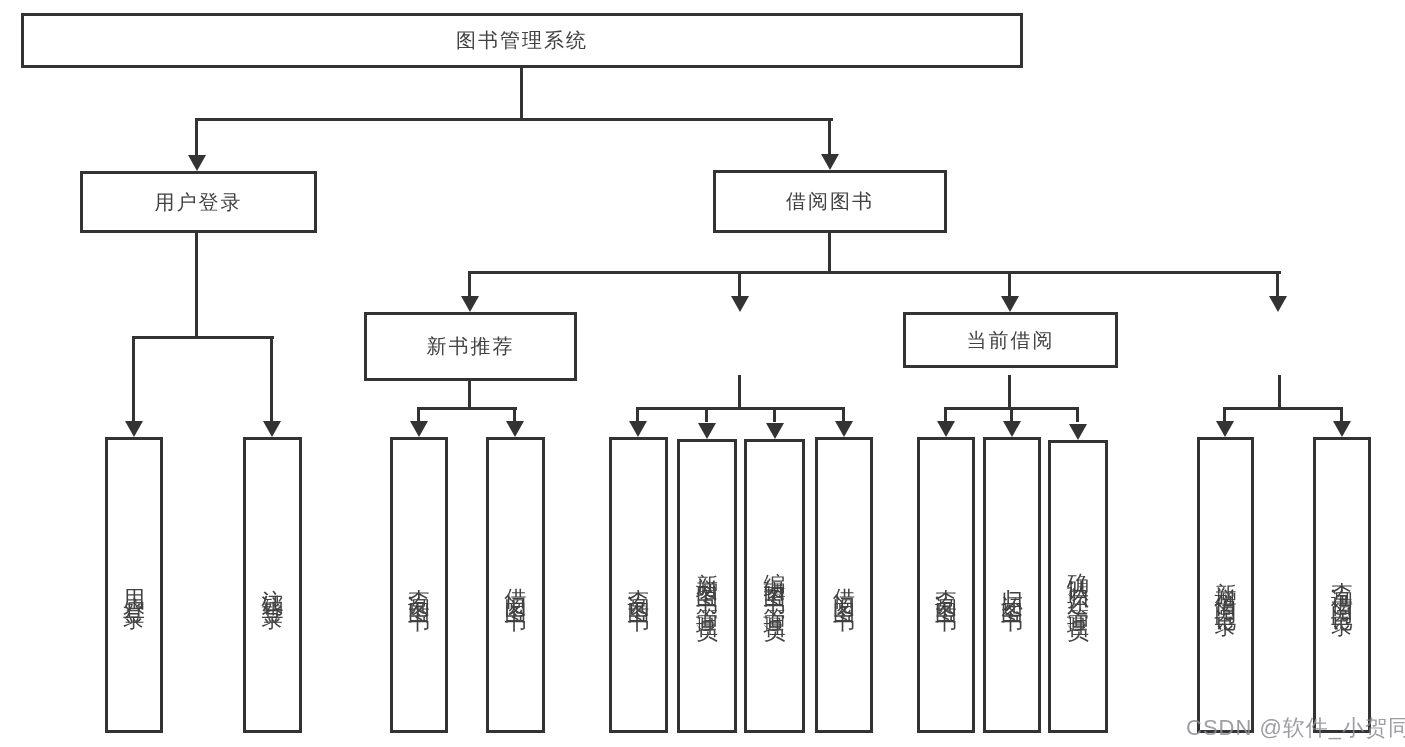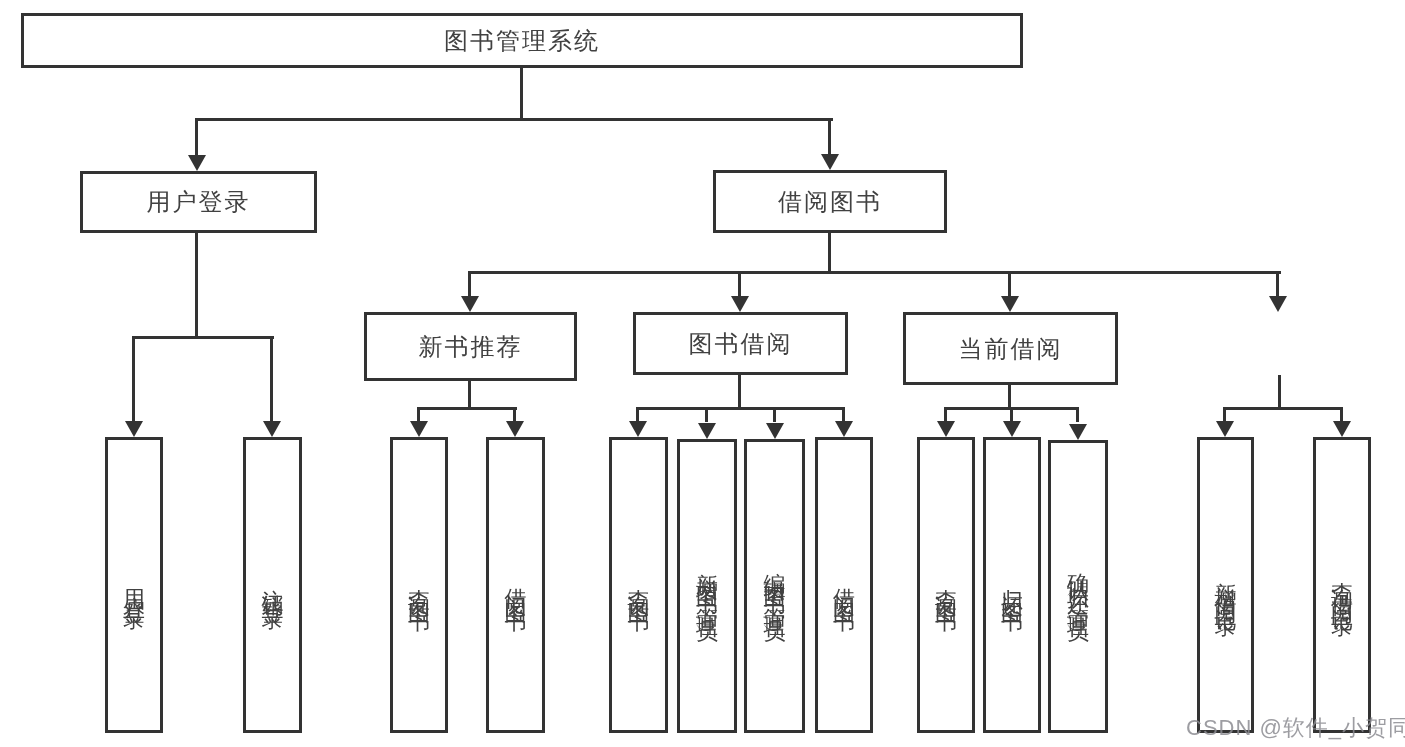--- a/index.html
+++ b/index.html
@@ -14,21 +14,21 @@
   .box {
     position: absolute;
     box-sizing: border-box;
     border: 3px solid #333333;
     background: #ffffff;
     display: flex;
     align-items: center;
     justify-content: center;
     color: #414141;
   }
-  .hbox { font-size: 24px; letter-spacing: 2px; }
+  .hbox { font-size: 20px; letter-spacing: 2px; }
   .vbox span {
     writing-mode: vertical-rl;
     text-orientation: mixed;
     font-size: 22px;
     letter-spacing: 7px;
     line-height: 1;
     color: #414141;
   }
   .vline, .hline { position: absolute; background: #333333; }
   .arrow {
@@ -120,24 +120,21 @@
   <div class="box hbox" style="left:80px;top:171px;width:237px;height:62px">
     <span>用户登录</span>
   </div>
   <div class="box hbox" style="left:713px;top:170px;width:234px;height:63px">
     <span>借阅图书</span>
   </div>
 
   <div class="box hbox" style="left:364px;top:312px;width:213px;height:69px">
     <span>新书推荐</span>
   </div>
-  <div class="box hbox" style="left:633px;top:312px;width:215px;height:63px">
-    <span>图书借阅</span>
-  </div>
-  <div class="box hbox" style="left:903px;top:312px;width:215px;height:73px">
+  <div class="box hbox" style="left:903px;top:312px;width:215px;height:56px">
     <span>当前借阅</span>
   </div>
 
   <div class="box vbox" style="left:105px;top:437px;width:58px;height:296px">
     <span>用户登录</span>
   </div>
   <div class="box vbox" style="left:243px;top:437px;width:59px;height:296px">
     <span>注销登录</span>
   </div>
 

